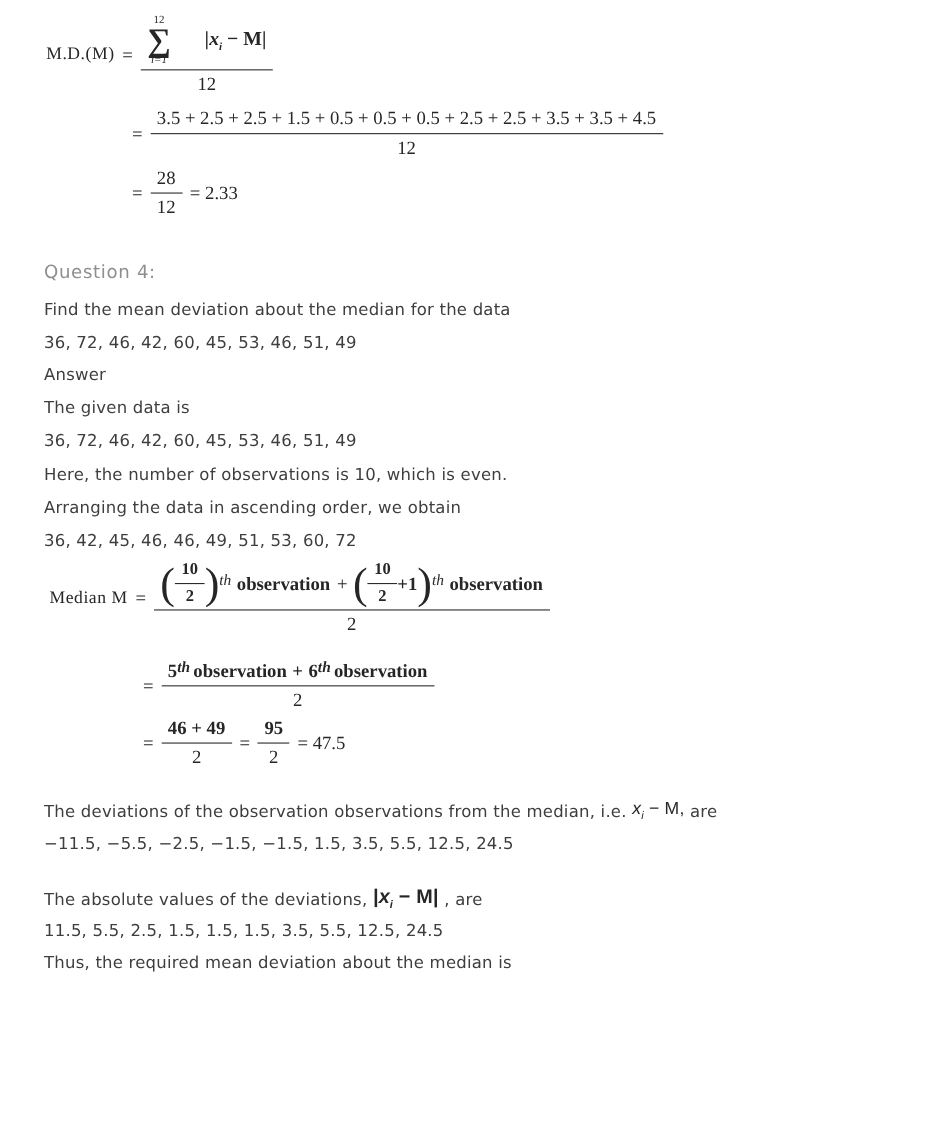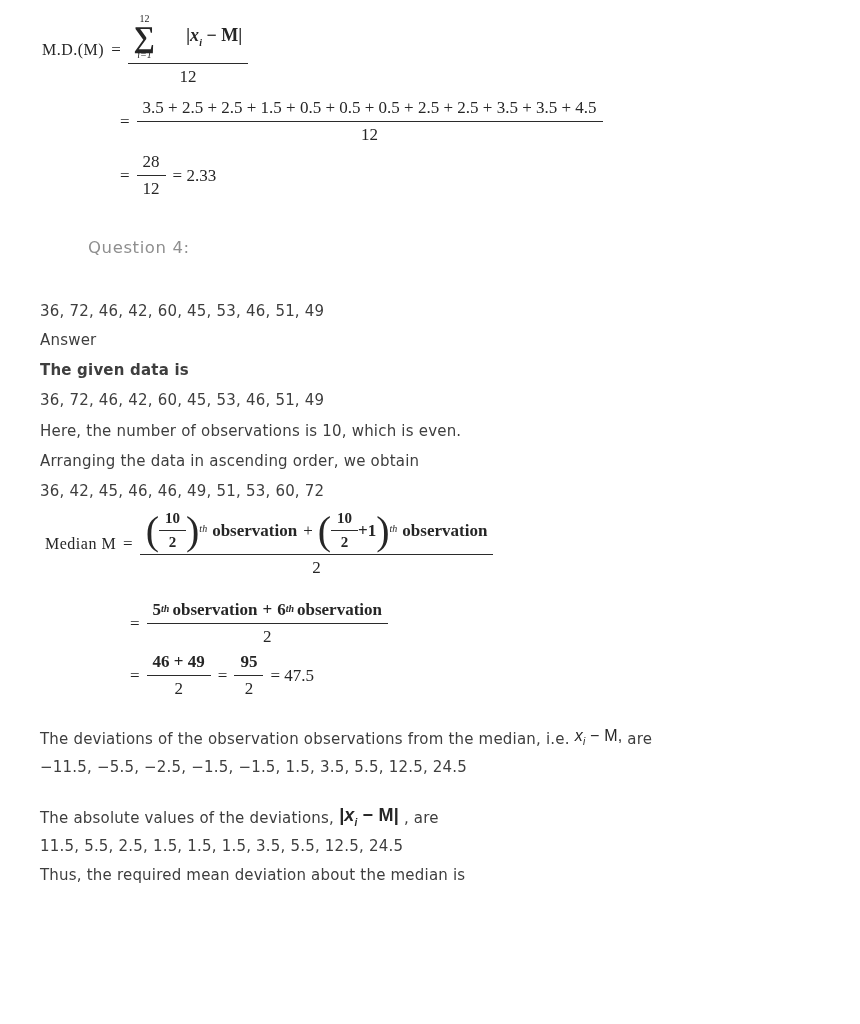--- a/index.html
+++ b/index.html
@@ -34,21 +34,21 @@
     border-bottom:1.4px solid #2b2b2b; padding:0 6px 3px 6px;
   }
   .frac .den { padding-top:3px; }
   .bigop { display:inline-flex; flex-direction:column; align-items:center; line-height:1; margin-right:3px; }
   .bigop .lim { font-size:10px; }
   .bigop .lim.lower { font-style:italic; }
   .bigop .sigma { font-size:30px; font-weight:600; line-height:0.85; }
   .absval { font-size:18px; font-weight:600;padding-left:28px; }
   .absval .vx, .inline-math .vx { font-style:italic; }
   sub.idx { font-size:10px; font-style:italic; }
-  sup.ord { font-size:10px; font-style:italic; position:relative; top:-2px; }
+  sup.ord { font-size:14px; font-style:italic; position:relative; top:-2px; }
   .paren { font-size:40px; font-weight:300; line-height:0.7; font-family:"Liberation Serif", serif; }
   .bold { font-weight:600; }
   .innerfrac { font-size:15px; font-weight:600;text-align:right; }
   
   .inline-math {
     font-family:Liberation Sans, sans-serif; color:#262626;
     font-size:16px; vertical-align:3px; white-space:nowrap;
   }
   .inline-math.abs { font-size:18px; font-weight:600; vertical-align:2px; }
 </style>
@@ -83,24 +83,25 @@
 
   <div class="math" style="left:120px; top:152px;">
     <span>=</span>
     <span class="frac">
       <span class="num">28</span>
       <span class="den">12</span>
     </span>
     <span>= 2.33</span>
   </div>
 
-  <div class="heading" style="top:238px;margin-left:48px;">Question 4:</div>
+  <div class="heading" style="top:238px;">Question 4:</div>
+  <div class="txt" style="top:272px;">Find the mean deviation about the median for the data</div>
   <div class="txt" style="top:302px;">36, 72, 46, 42, 60, 45, 53, 46, 51, 49</div>
   <div class="txt" style="top:331px;">Answer</div>
-  <div class="txt" style="top:361px;font-weight:bold;">The given data is</div>
+  <div class="txt" style="top:361px;">The given data is</div>
   <div class="txt" style="top:391px;">36, 72, 46, 42, 60, 45, 53, 46, 51, 49</div>
   <div class="txt" style="top:422px;">Here, the number of observations is 10, which is even.</div>
   <div class="txt" style="top:452px;">Arranging the data in ascending order, we obtain</div>
   <div class="txt" style="top:482px;">36, 42, 45, 46, 46, 49, 51, 53, 60, 72</div>
 
   <div class="math" style="left:45px; top:510px;">
     <span class="lhs">Median M</span>
     <span>=</span>
     <span class="frac">
       <span class="num">

